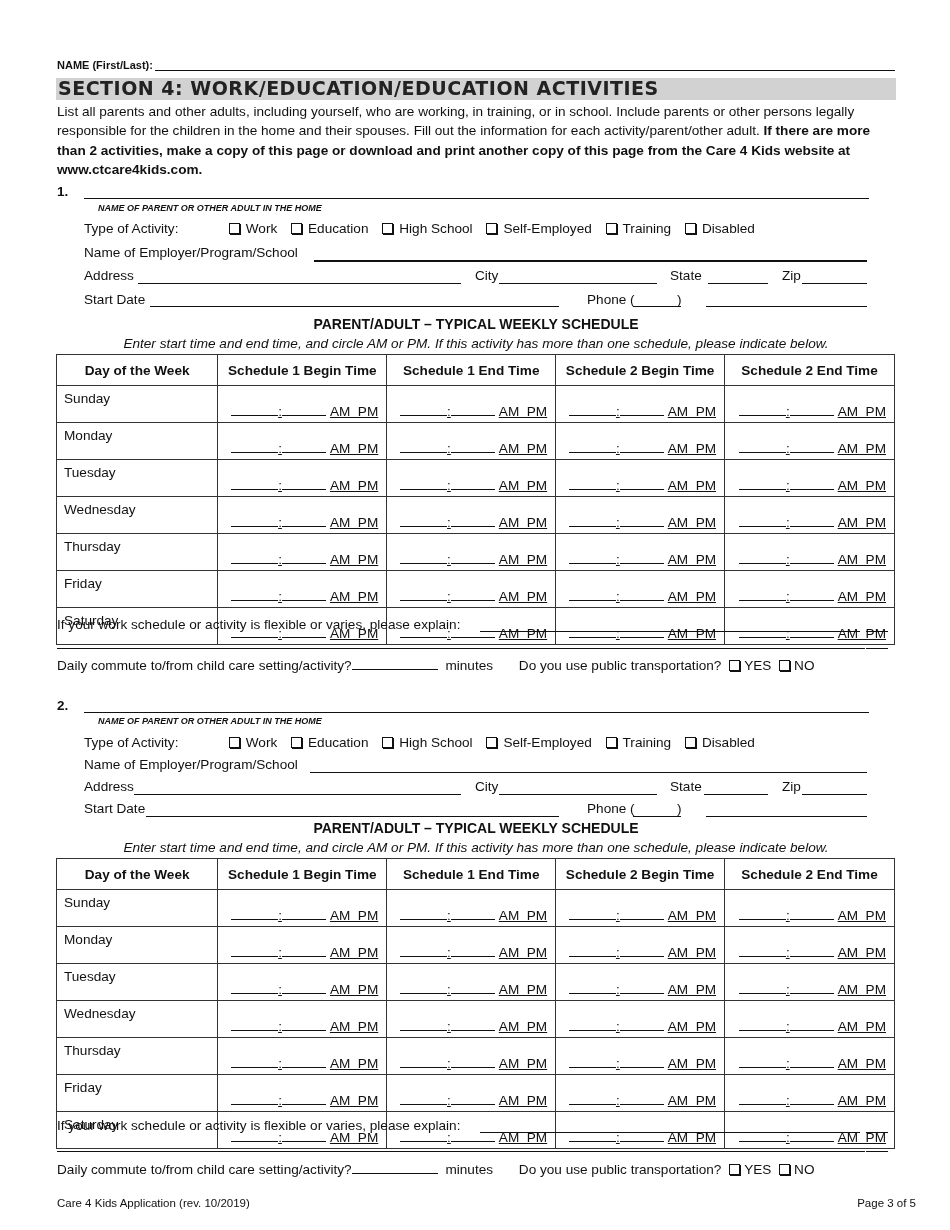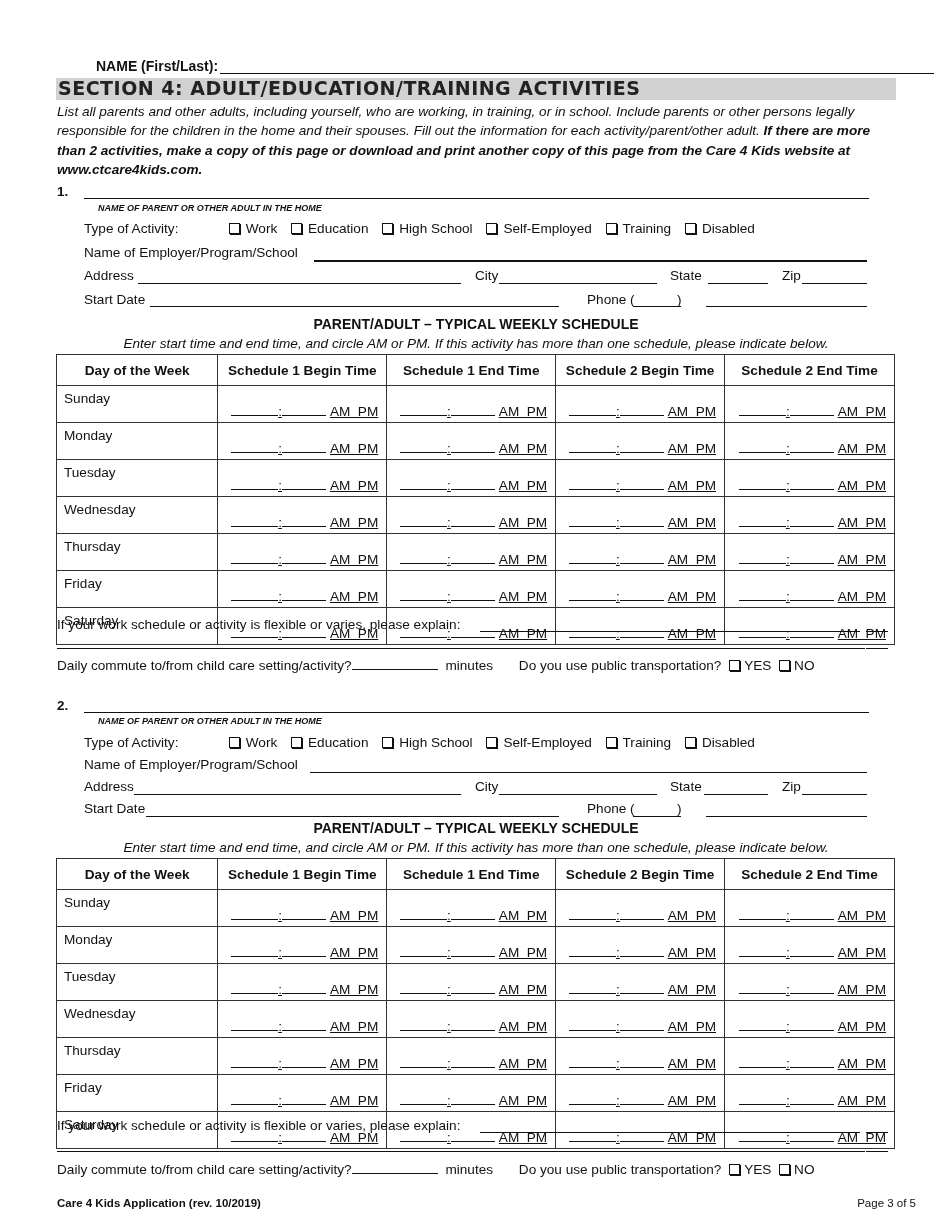--- a/index.html
+++ b/index.html
@@ -1,23 +1,23 @@
 <!DOCTYPE html>
 <html><head>
 <meta charset="utf-8">
 <style>
   html, body { margin: 0; padding: 0; background: #fff; }
   body { width: 950px; height: 1230px; position: relative; font-family: "Liberation Sans", sans-serif; color: #111; font-size: 13.5px; overflow: hidden; }
   .abs { position: absolute; }
   .uline { display: inline-block; border-bottom: 1px solid #111; vertical-align: baseline; }
-  .name-row { left: 57px; top: 58px; width: 838px; font-size: 14px; font-weight: bold; display: flex; align-items: flex-end; margin-left: 39px; }
+  .name-row { left: 57px; top: 58px; width: 838px; font-size: 11px; font-weight: bold; display: flex; align-items: flex-end; }
   .name-row .fill { flex: 1; border-bottom: 1px solid #111; height: 12px; margin-left: 2px; }
   .section-bar { left: 56px; top: 78px; width: 840px; height: 22px; background: #d2d2d2; }
   .section-title { left: 58px; top: 77px; font-size: 19px; font-weight: bold; letter-spacing: 0.5px; color: #222; font-family: "DejaVu Sans", sans-serif; white-space: nowrap; }
-  .intro { left: 57px; top: 102px; width: 840px; line-height: 19.3px; font-size: 13.6px; font-style: italic; }
+  .intro { left: 57px; top: 102px; width: 840px; line-height: 19.3px; font-size: 13.6px; }
   .intro b { font-weight: bold; }
   .num { font-weight: bold; font-size: 13.5px; }
   .line { border-bottom: 1px solid #111; height: 0; }
   .caption { font-size: 9px; font-weight: bold; font-style: italic; }
   .row-label { font-size: 13.6px; white-space: nowrap; }
   .cb { display: inline-block; width: 9px; height: 9px; border: 1.5px solid #111; margin-right: 6px; vertical-align: -1px; box-shadow: 1px 1px 0 #111; }
   .activity-opt { margin-right: 10px; white-space: nowrap; }
   .sched-title { width: 838px; left: 57px; text-align: center; font-weight: bold; font-size: 14px; }
   .sched-sub { width: 838px; left: 57px; text-align: center; font-style: italic; font-size: 13.6px; }
   table.sched { position: absolute; left: 56px; width: 839px; border-collapse: collapse; font-size: 13.6px; }
@@ -32,21 +32,21 @@
   .footer { font-size: 11.5px; }
 </style>
 </head>
 <body>
 
 <div class="abs name-row">
   <span>NAME (First/Last):</span>
   <span class="fill"></span>
 </div>
 <div class="abs section-bar"></div>
-<div class="abs section-title">SECTION 4:  ADULT/EDUCATION/TRAINING ACTIVITIES</div>
+<div class="abs section-title">SECTION 4:  WORK/EDUCATION/EDUCATION ACTIVITIES</div>
 <div class="abs intro">
   <span>List all parents and other adults, including yourself, who are working, in training, or in school.  Include parents or other persons legally responsible for the children in the home and their spouses.  Fill out the information for each activity/parent/other adult.  </span><b>If there are more than 2 activities, make a copy of this page or download and print another copy of this page from the Care 4 Kids website at www.ctcare4kids.com.</b>
 </div>
 
 <div>
   <div class="abs num" style="left:57px;top:184px;">1.</div>
   <div class="abs line" style="left:84px;top:198px;width:785px;"></div>
   <div class="abs caption" style="left:98px;top:203px;">NAME OF PARENT OR OTHER ADULT IN THE HOME</div>
 
   <div class="abs row-label" style="left:84px;top:221px;">
@@ -281,14 +281,14 @@
 
   <div class="abs row-label" style="left:57px;top:1161px;">
     <span>Daily commute to/from child care setting/activity?</span><span class="uline" style="width:86px;height:12px;"></span>
     <span style="margin-left:4px;">minutes</span>
     <span style="margin-left:22px;">Do you use public transportation?</span>
     <span style="margin-left:4px;"><span class="cb" style="margin-right:4px;"></span><span>YES</span></span>
     <span style="margin-left:4px;"><span class="cb" style="margin-right:4px;"></span><span>NO</span></span>
   </div>
 </div>
 
-<div class="abs footer" style="left:57px;top:1197px;font-weight:bold;">Care 4 Kids Application (rev. 10/2019)</div>
+<div class="abs footer" style="left:57px;top:1197px;">Care 4 Kids Application (rev. 10/2019)</div>
 <div class="abs footer" style="right:34px;top:1197px;">Page 3 of 5</div>
 
 </body></html>

